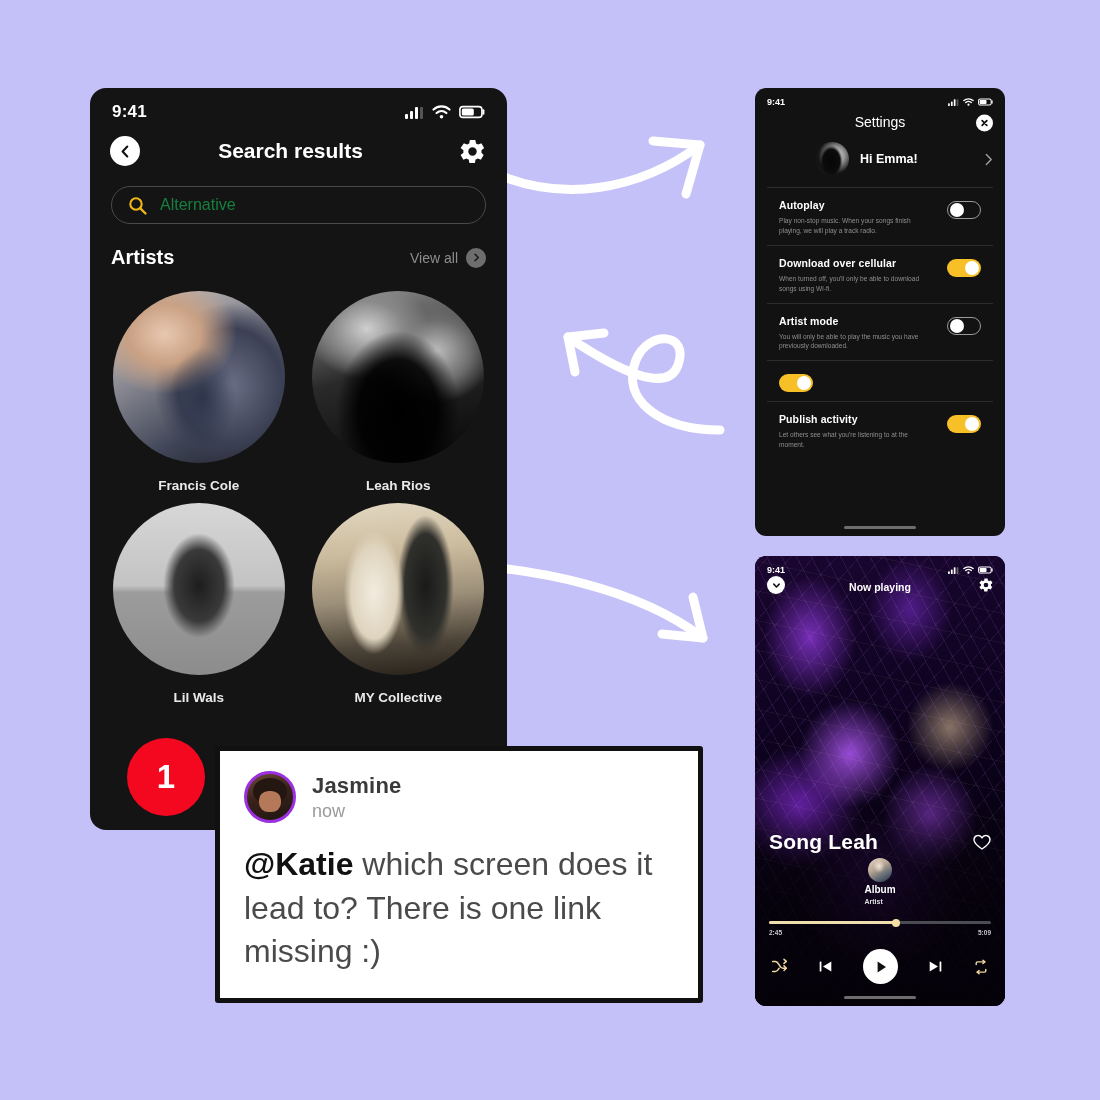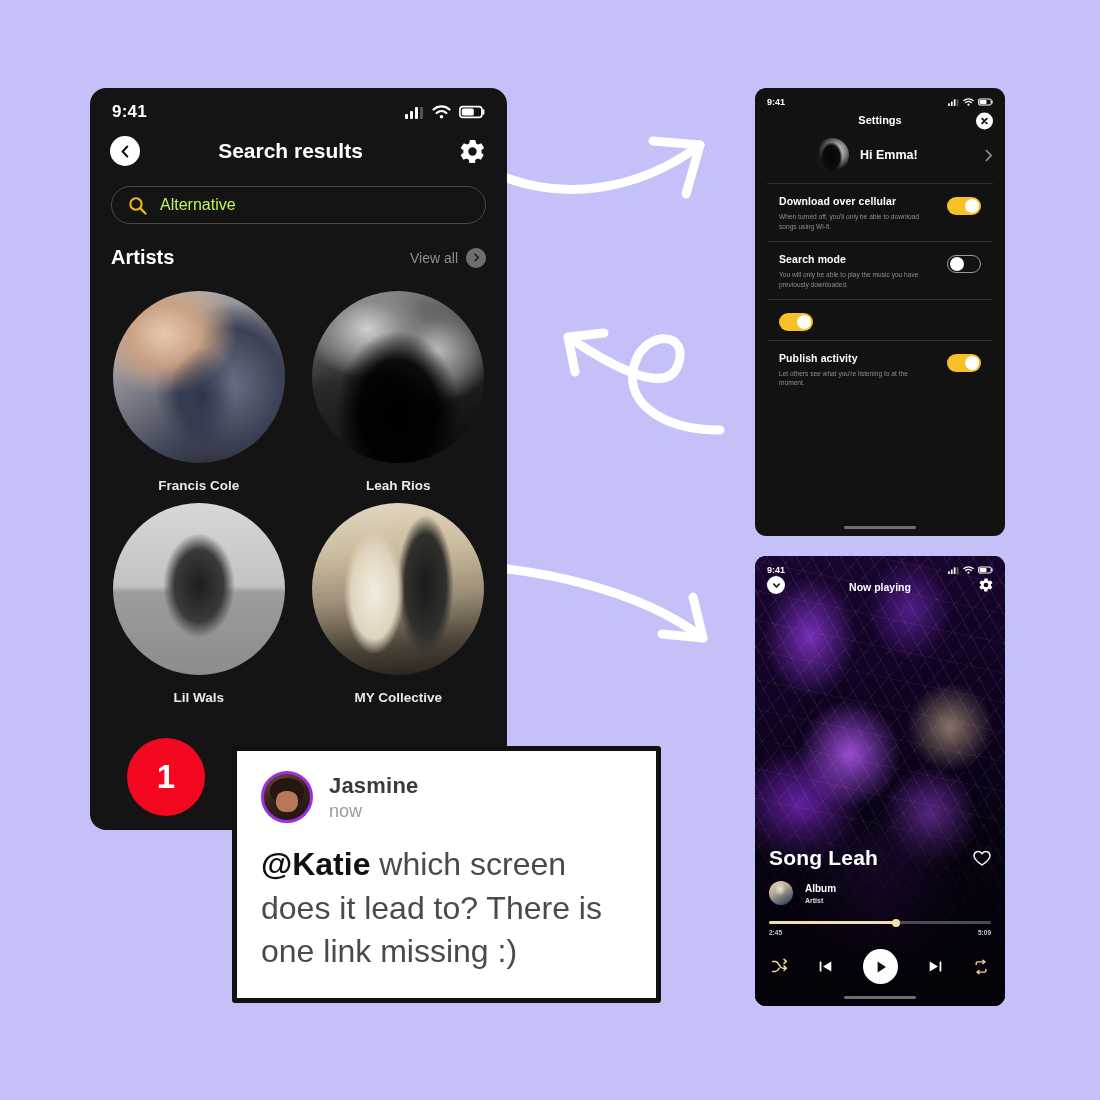--- a/index.html
+++ b/index.html
@@ -36,21 +36,21 @@
     position: absolute; left: 0; right: 16px; text-align: center;
     color: #fff; font-size: 21px; font-weight: 600; pointer-events: none;
   }
   .gear-btn { cursor: pointer; display: flex; z-index: 2; }
 
   .search-bar {
     margin: 14px 21px 0 21px; height: 38px; border: 1px solid #4a4a4a;
     border-radius: 19px; display: flex; align-items: center; gap: 13px;
     padding: 0 16px; cursor: text;
   }
-  .search-bar .val { color: #bef264; font-size: 16px; }
+  .search-bar .val { color: #15803d; font-size: 16px; }
 
   .section-row {
     display: flex; align-items: center; justify-content: space-between;
     margin: 22px 21px 0 21px;
   }
   .section-title { color: #fff; font-size: 20px; font-weight: 700; }
   .viewall { display: flex; align-items: center; gap: 8px; cursor: pointer; }
   .viewall span { color: #8d8d8d; font-size: 14px; }
   .viewall .circ {
     width: 20px; height: 20px; border-radius: 50%; background: #6e6e6e;
@@ -106,21 +106,21 @@
     width: 250px; height: 448px;
     background: #121212; border-radius: 11px; overflow: hidden;
   }
   .sb2 { display:flex; align-items:center; justify-content:space-between;
          padding: 9px 12px 2px 12px; color:#fff; }
   .sb2 .time { font-size: 9px; font-weight: 600; }
   .sb2-icons { display:flex; align-items:center; gap:4px; }
 
   .set-head { position: relative; padding: 5px 12px 6px 12px; display:flex;
               align-items:center; justify-content:center; }
-  .set-head .t { color:#fff; font-size: 11px; font-weight: 700; }
+  .set-head .t { color:#fff; font-size: 14px; font-weight: 400; }
   .close-btn { position:absolute; right:12px; top:50%; transform:translateY(-50%);
                width:17px; height:17px; border-radius:50%; background:#fff;
                display:flex; align-items:center; justify-content:center; cursor:pointer; }
 
   .profile-row { display:flex; align-items:center; gap:11px; padding: 6px 12px 11px 12px; cursor:pointer;margin-left:48px; }
   .prof-av { width:34px; height:34px; border-radius:50%; flex:0 0 auto; overflow:hidden;
              background: radial-gradient(circle at 62% 40%, #d8d8d8 0%, #9a9a9a 28%, #151515 60%),
                          linear-gradient(140deg,#f2f2f2 0%, #b9b9b9 45%, #121212 100%); position:relative; }
   .prof-av::after{ content:""; position:absolute; inset:0;
      background: radial-gradient(ellipse 42% 58% at 48% 56%, #060606 0%, #0c0c0c 60%, transparent 78%); }
@@ -174,21 +174,21 @@
   .pl-head .t { color:#fff; font-size:10.5px; font-weight:600; }
   .chev-btn { position:absolute; left:12px; top:50%; transform:translateY(-50%);
               width:18px; height:18px; border-radius:50%; background:#fff;
               display:flex; align-items:center; justify-content:center; cursor:pointer; }
   .pl-gear { position:absolute; right:11px; top:50%; transform:translateY(-50%); cursor:pointer; display:flex; }
 
   .pl-bottom { margin-top:auto; padding: 0 14px 22px 14px; }
   .song-row { display:flex; align-items:center; justify-content:space-between; }
   .song-title { color:#fff; font-size:21px; font-weight:600; letter-spacing:.2px; }
   .heart { cursor:pointer; display:flex; }
-  .album-row { display:flex; align-items:center; gap:12px; margin-top:11px; }
+  .album-row { display:flex; align-items:center; gap:2px; margin-top:4px;flex-direction:column; }
   .album-av { width:24px; height:24px; border-radius:50%; flex:0 0 auto; position:relative; overflow:hidden;
       background: linear-gradient(150deg,#e6d7c8 0%,#b9a694 40%,#55616f 75%,#2b3240 100%); }
   .album-av::after{content:"";position:absolute;inset:0;
       background: radial-gradient(ellipse 34% 40% at 46% 34%, #f0e2d4 0%, transparent 70%);}
   .album-name { color:#fff; font-size:10px; font-weight:700; }
   .artist-name2 { color:#dcdcdc; font-size:7px; font-weight:600; margin-top:3px; }
 
   .progress-wrap { margin-top:16px; }
   .track { position:relative; height:3px; border-radius:2px; background:#4b4b52; }
   .fill { position:absolute; left:0; top:0; bottom:0; border-radius:2px; background:#EFDFAF; }
@@ -200,21 +200,21 @@
   .controls { display:flex; align-items:center; justify-content:space-between; margin-top:13px; padding: 0 2px; }
   .ctrl { cursor:pointer; display:flex; align-items:center; justify-content:center; }
   .play-btn { width:35px; height:35px; border-radius:50%; background:#fff;
               display:flex; align-items:center; justify-content:center; cursor:pointer; }
 
   
   .arrows { position:absolute; inset:0; pointer-events:none; }
 
   
   .comment-card {
-    position:absolute; left:232px; top:746px; width:429px; height:257px;
+    position:absolute; left:215px; top:746px; width:488px; height:257px;
     background:#fff; border:5px solid #111; border-radius:3px;
     padding: 20px 24px;
   }
   .cm-head { display:flex; align-items:center; gap:16px; }
   .cm-av { width:52px; height:52px; border-radius:50%; flex:0 0 auto;
            border:3px solid #9B30E0; overflow:hidden; position:relative;
            background: linear-gradient(160deg,#6f4a38 0%, #3a2219 45%, #1c1510 100%); }
   .cm-av::before{ content:""; position:absolute; left:12%; top:8%; width:76%; height:58%;
            border-radius:50% 50% 46% 46%; background:#241610; }
   .cm-av::after{ content:""; position:absolute; left:26%; top:38%; width:48%; height:44%;
@@ -358,34 +358,43 @@
     </div>
 
     <div class="profile-row">
       <div class="prof-av"></div>
       <div class="prof-name">Hi Emma!</div>
       <svg width="9" height="13" viewBox="0 0 10 14">
         <path d="M2.6 1.5 L8 7 L2.6 12.5" stroke="#9b9b9b" stroke-width="1.7" fill="none" stroke-linecap="round" stroke-linejoin="round"></path>
       </svg>
     </div>
 
+    <div class="set-item">
+      <div class="set-text">
+        <div class="set-title">Autoplay</div>
+        <div class="set-desc">Play non-stop music. When your songs finish playing, we will play a track radio.</div>
+      </div>
+      <div class="toggle off">
+          <span class="knob"></span>
+        </div>
+    </div>
 
     <div class="set-item">
       <div class="set-text">
         <div class="set-title">Download over cellular</div>
         <div class="set-desc">When turned off, you'll only be able to download songs using Wi-fi.</div>
       </div>
       <div class="toggle on">
           <span class="knob"></span>
         </div>
     </div>
 
     <div class="set-item">
       <div class="set-text">
-        <div class="set-title">Search mode</div>
+        <div class="set-title">Artist mode</div>
         <div class="set-desc">You will only be able to play the music you have previously downloaded.</div>
       </div>
       <div class="toggle off">
           <span class="knob"></span>
         </div>
     </div>
 
     <div class="set-item">
       <div class="toggle on">
           <span class="knob"></span>

